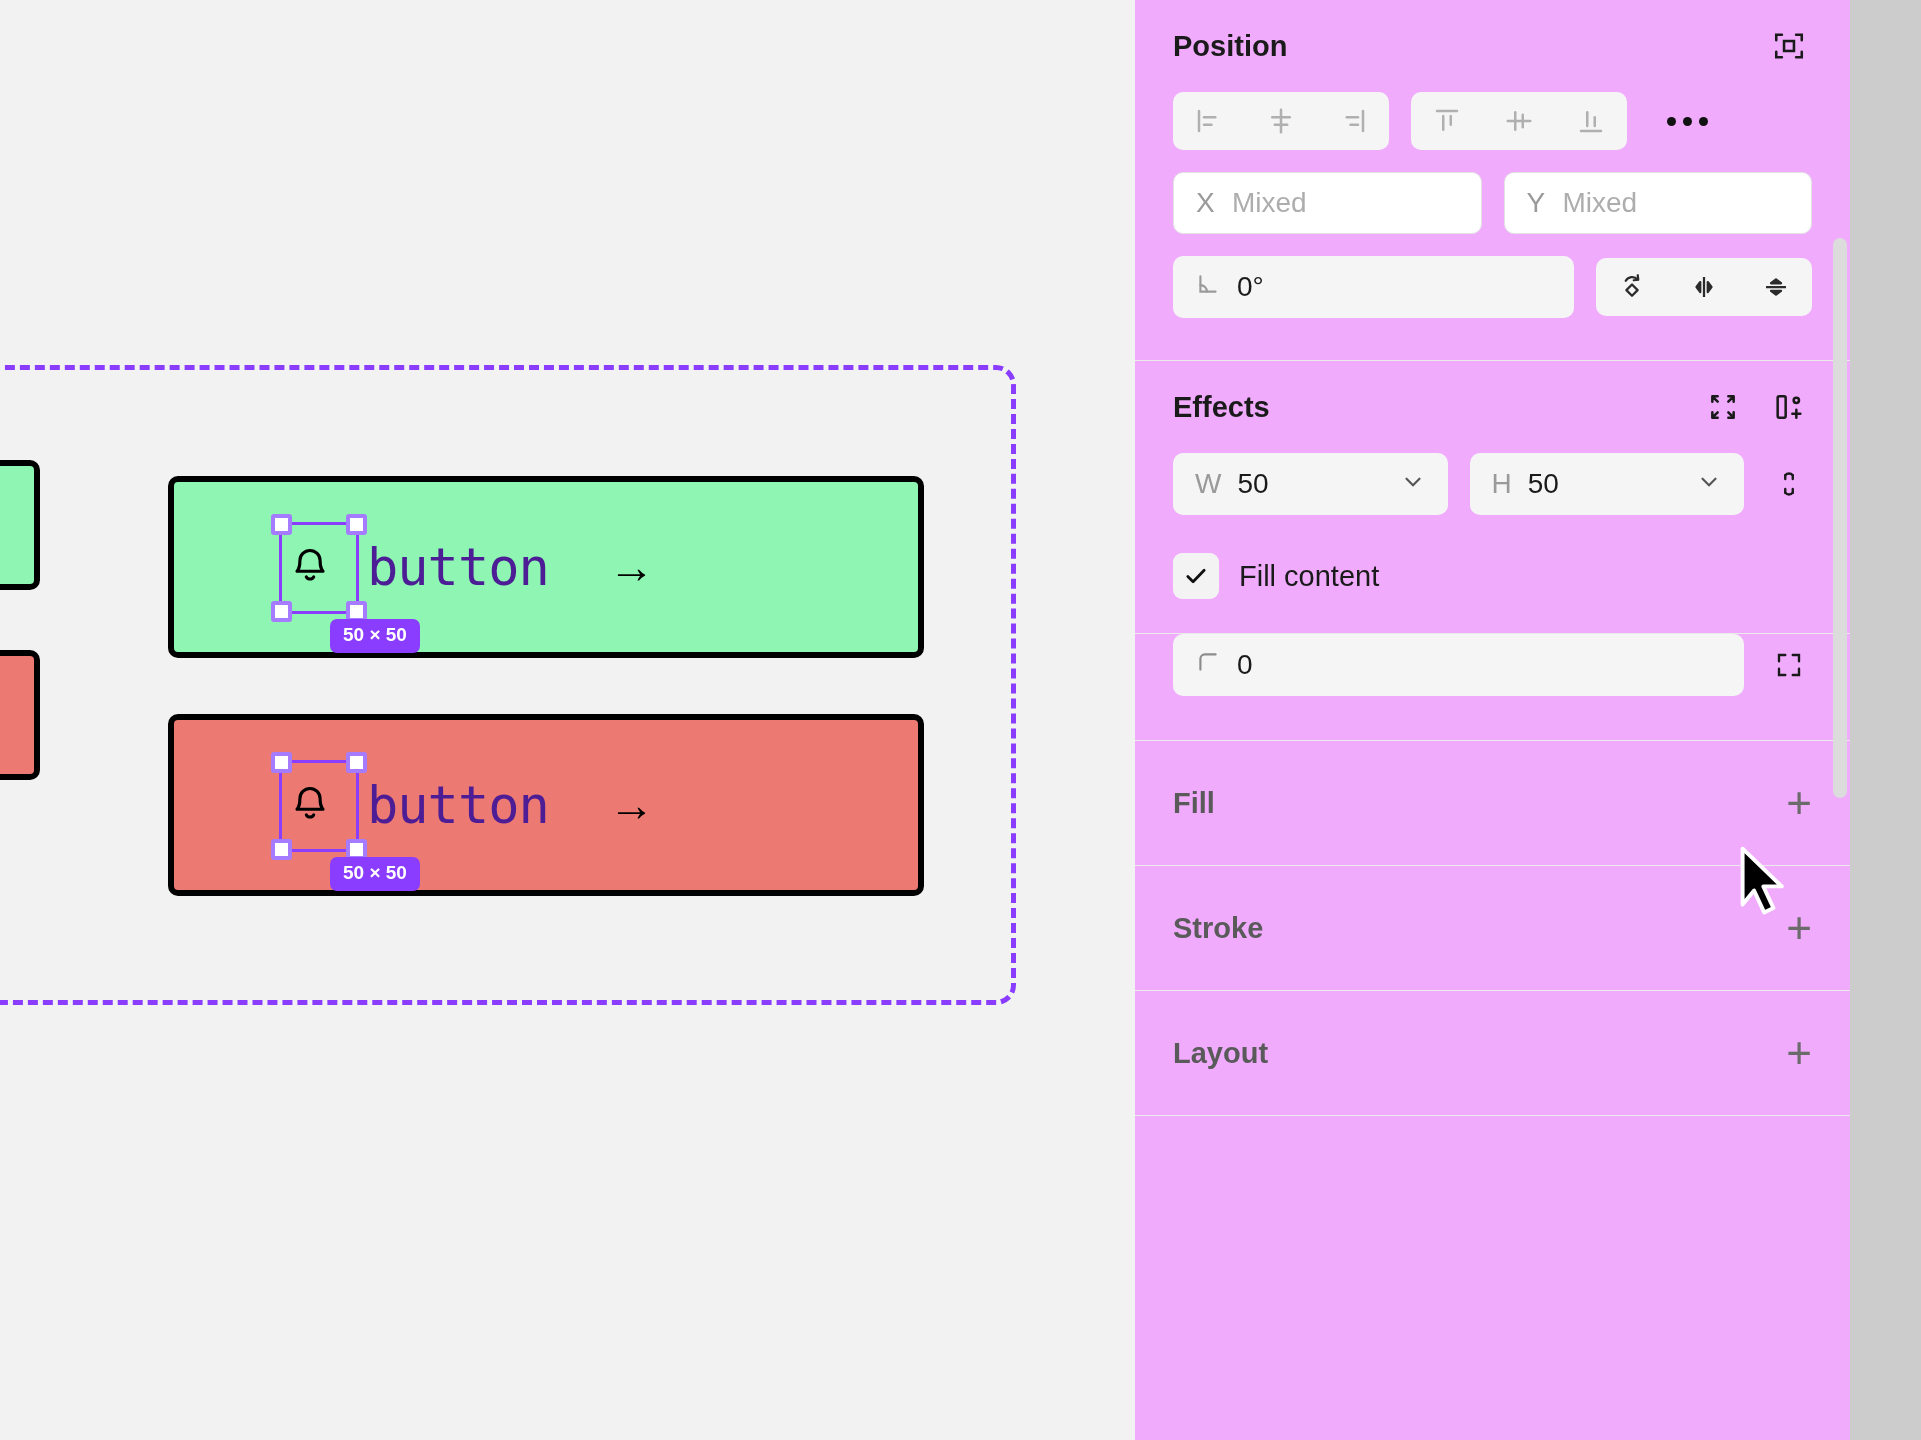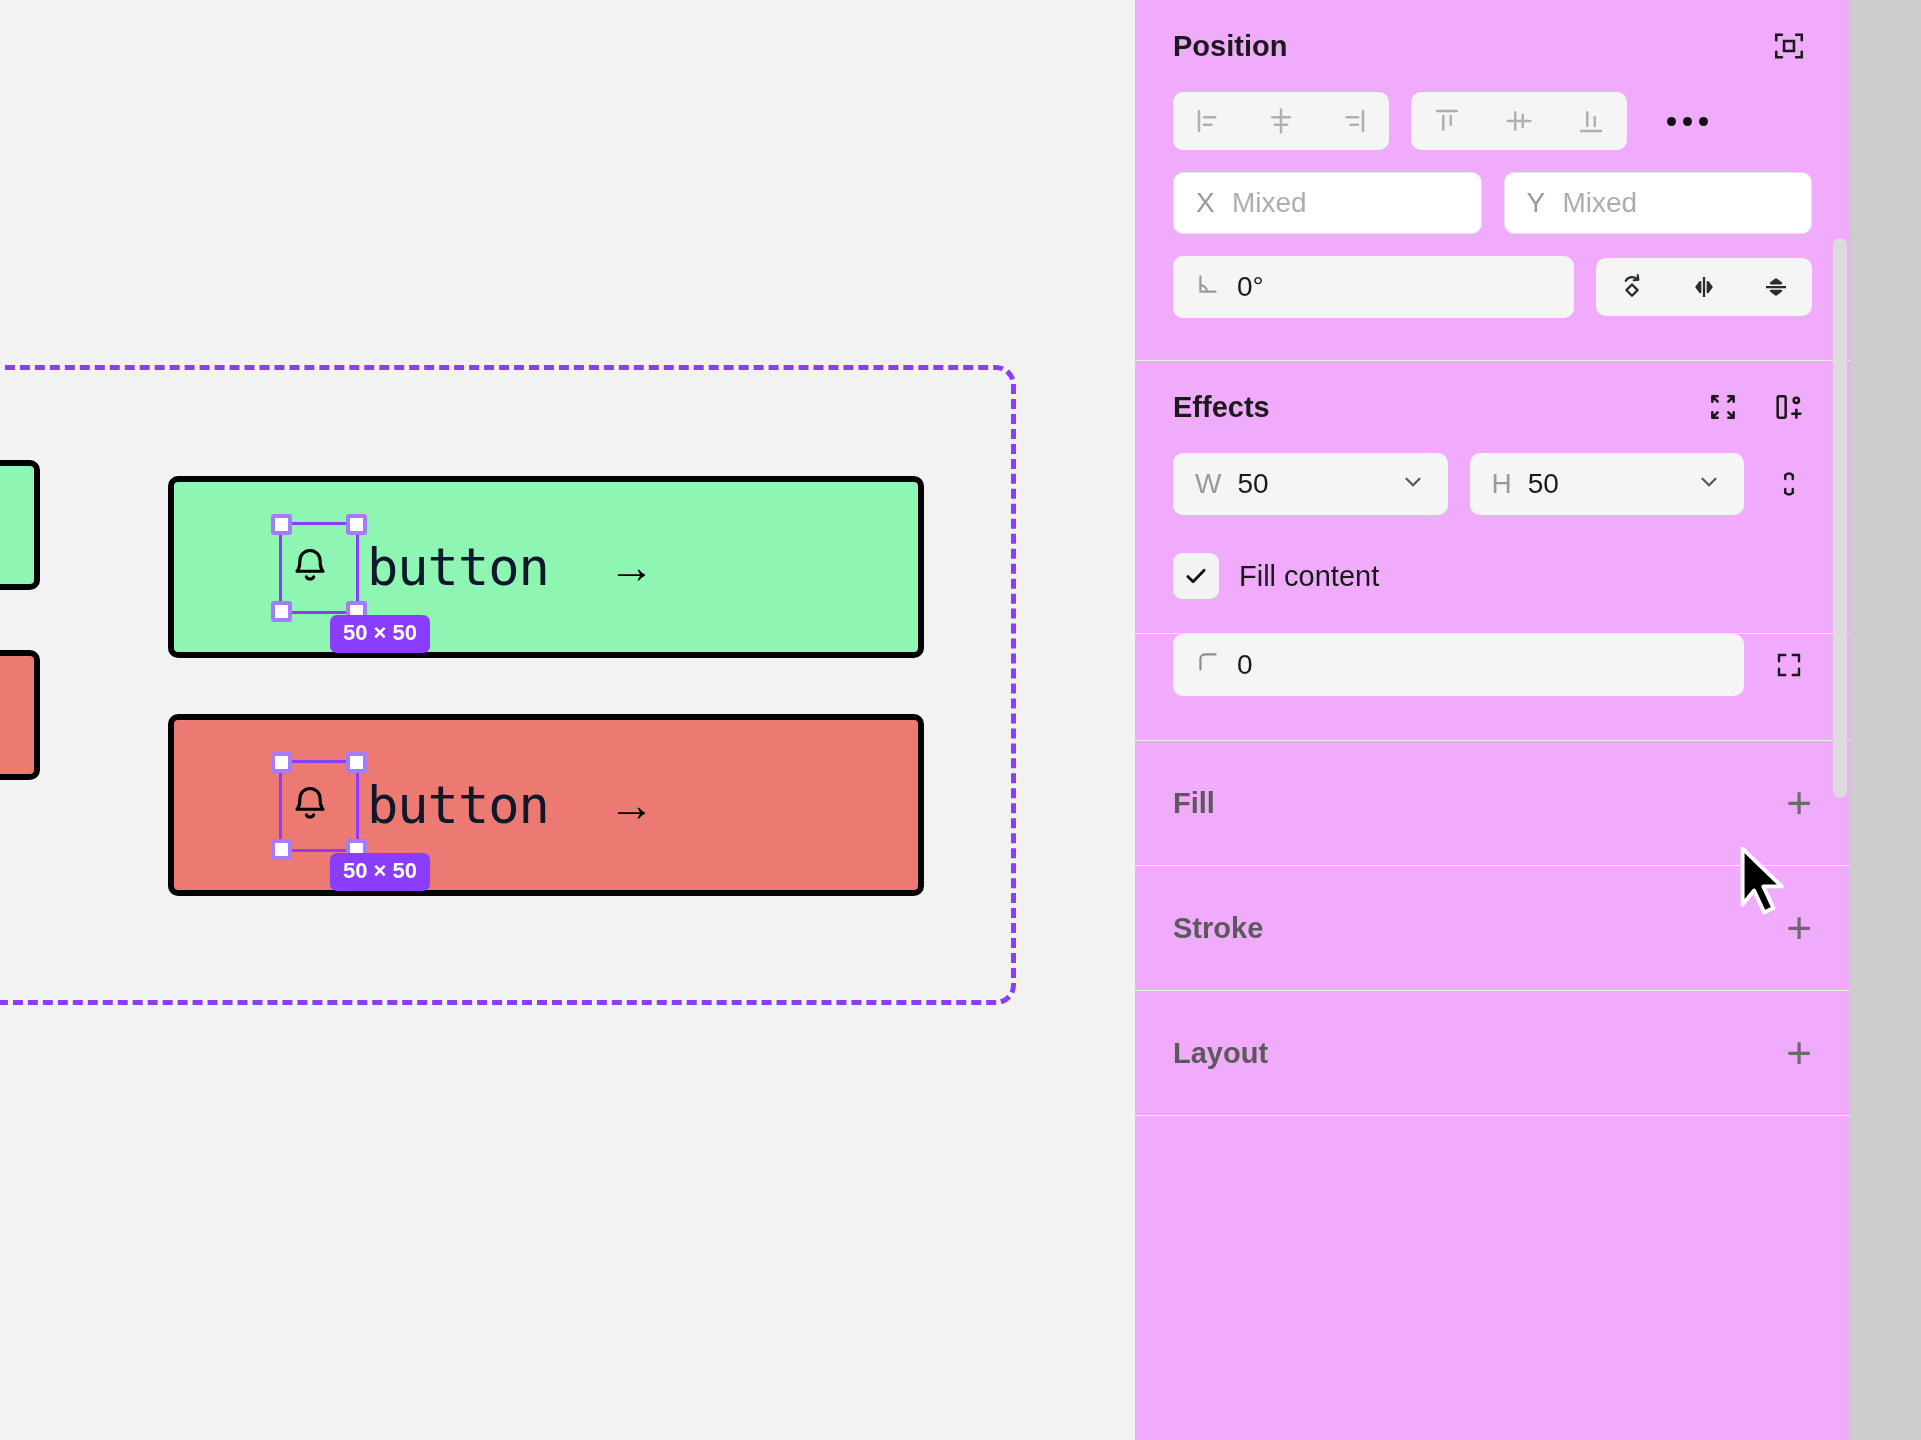--- a/index.html
+++ b/index.html
@@ -68,29 +68,29 @@
   }
   .handle.tl { left: -11px;  top: -11px; }
   .handle.tr { right: -11px; top: -11px; }
   .handle.bl { left: -11px;  bottom: -11px; }
   .handle.br { right: -11px; bottom: -11px; }
 
   .dim-badge {
     position: absolute;
     left: 48px; bottom: -42px;
     background: #8b3dff; color: #fff;
-    font-size: 22px; font-weight: bold;
+    font-size: 19px; font-weight: bold;
     padding: 5px 13px 7px; border-radius: 7px;
     white-space: nowrap;
     font-family: "Liberation Sans", sans-serif;
     z-index: 5;
   }
   .card-label {
     font-family: "DejaVu Sans Mono", monospace;
-    font-size: 52px; color: #0f172a; letter-spacing: -1px;
+    font-size: 52px; color: #4c1d95; letter-spacing: -1px;
   }
   .card-arrow { font-size: 46px; color: #000; margin-left: 34px; }
 
   
   #panel {
     position: absolute; left: 1135px; top: 0;
     width: 715px; height: 1440px;
     background: #f0abfc;
     overflow: hidden;
   }

